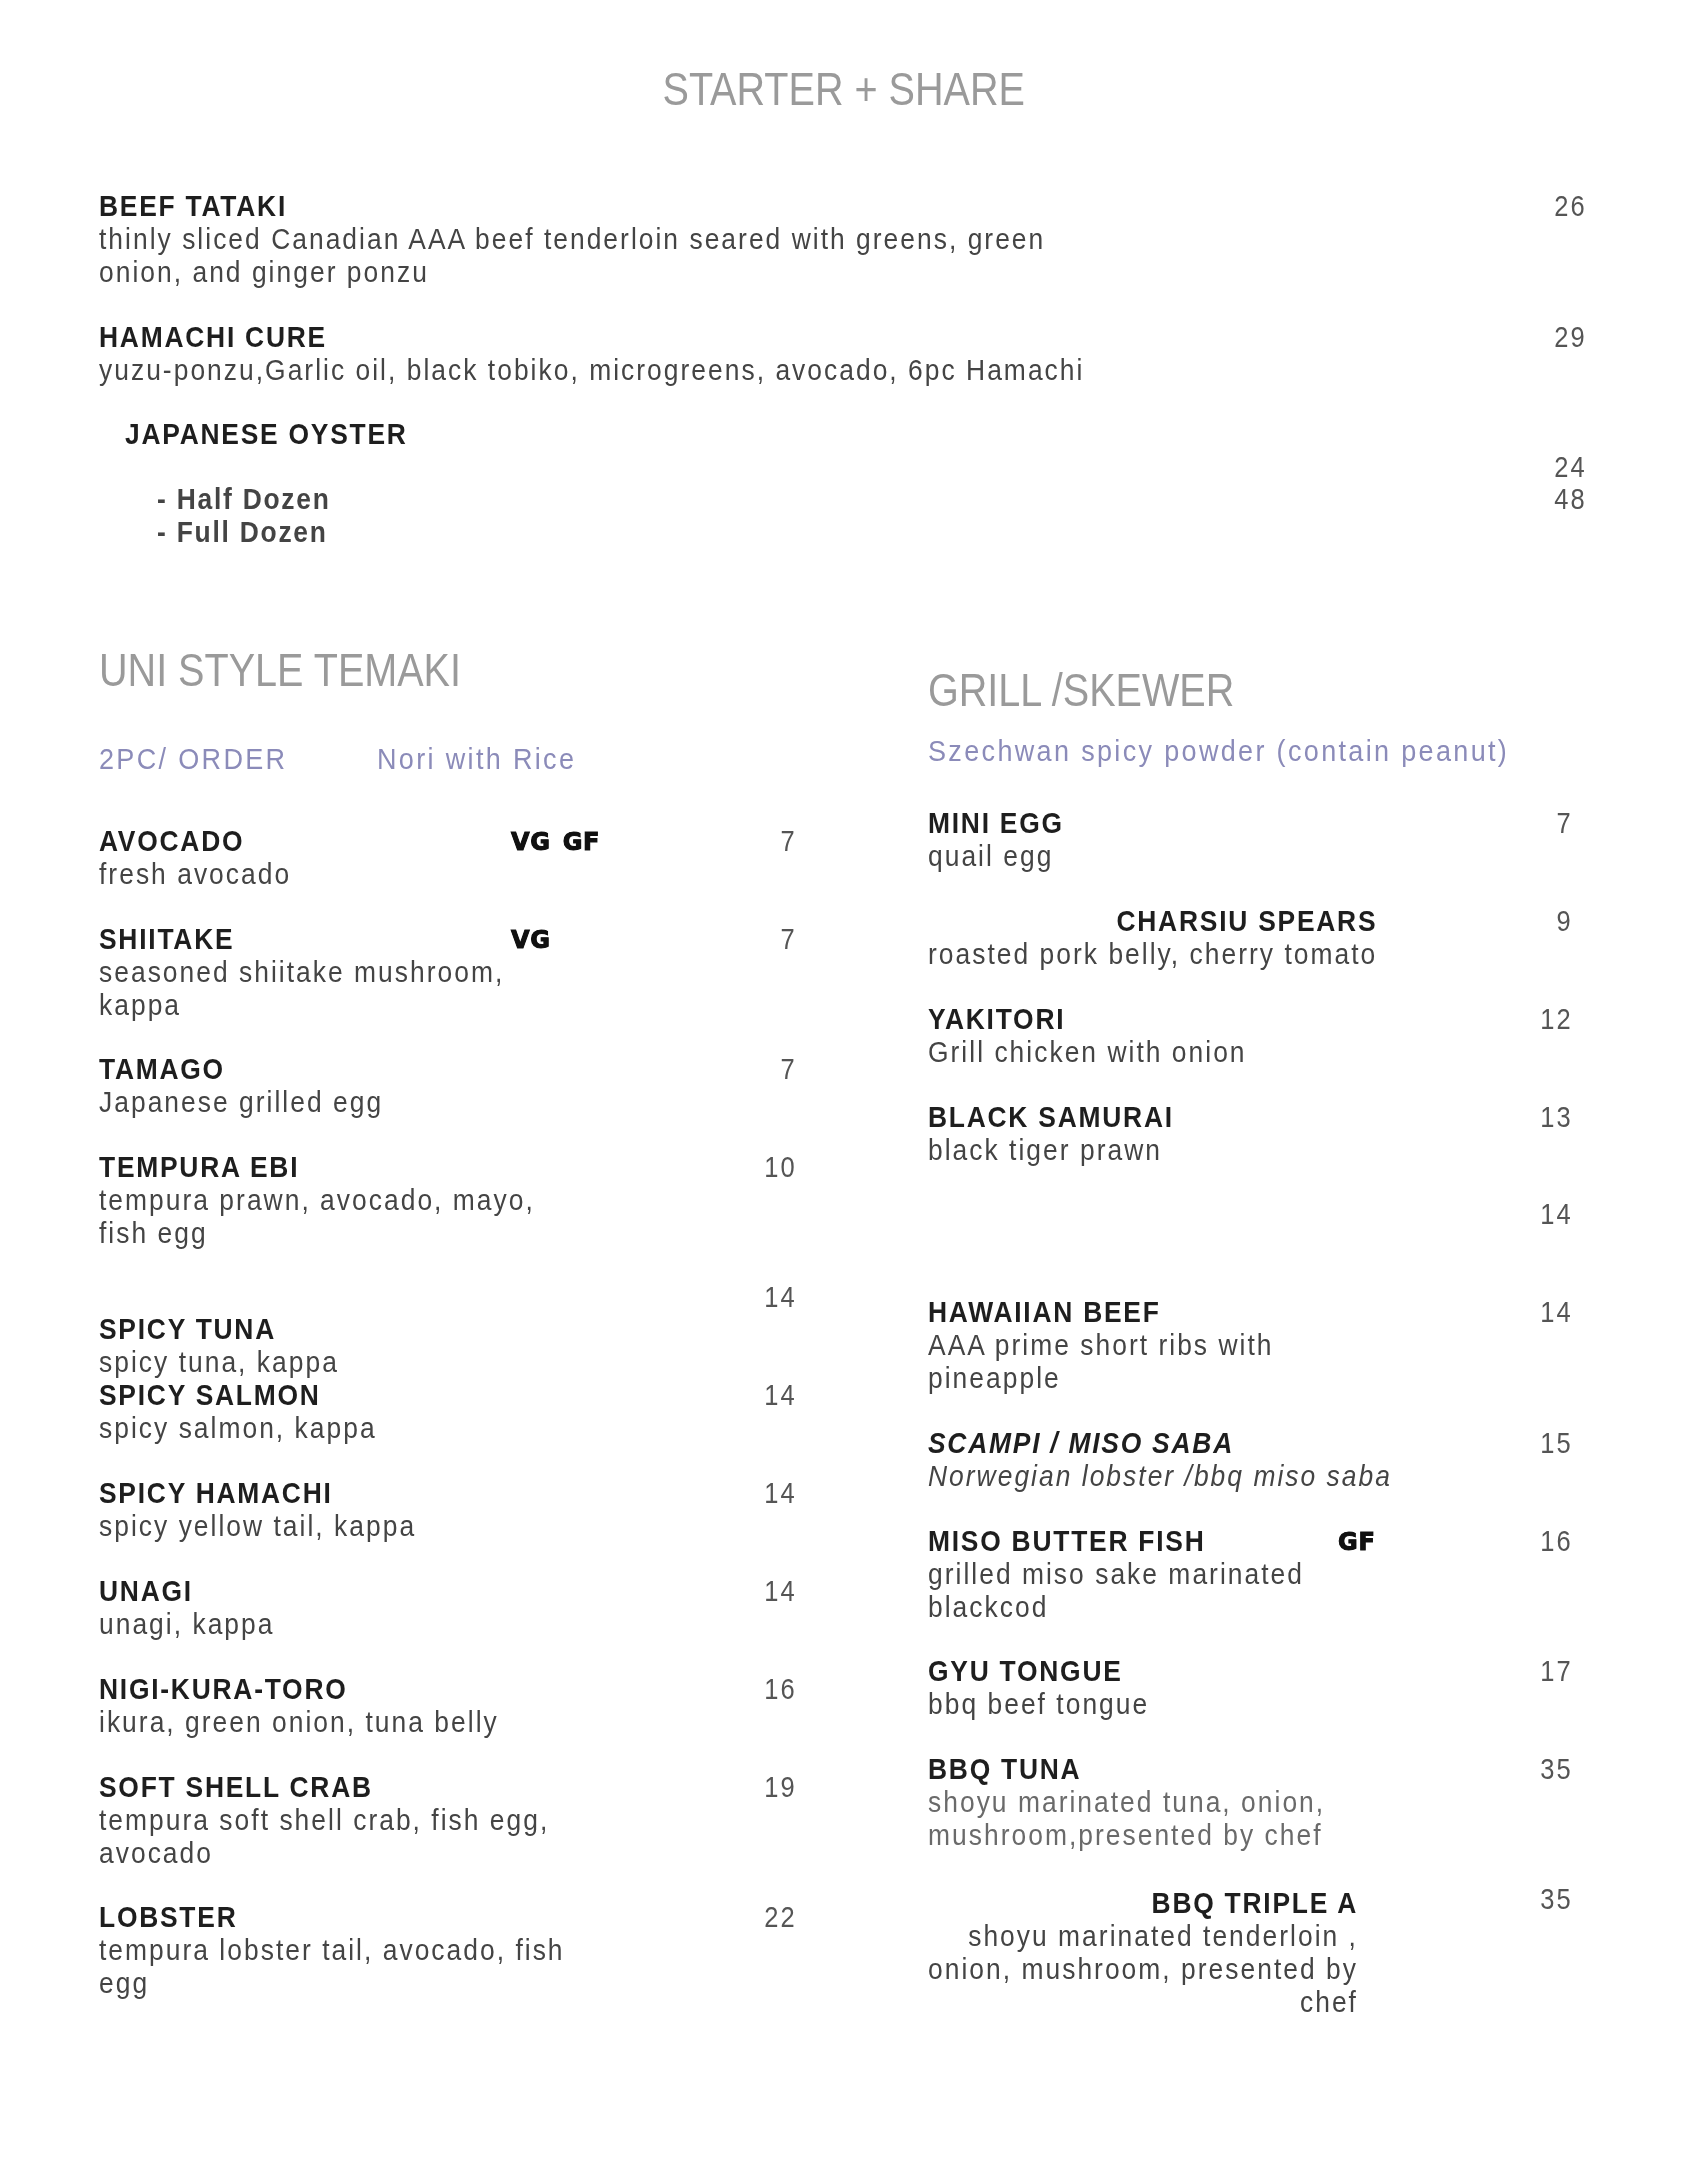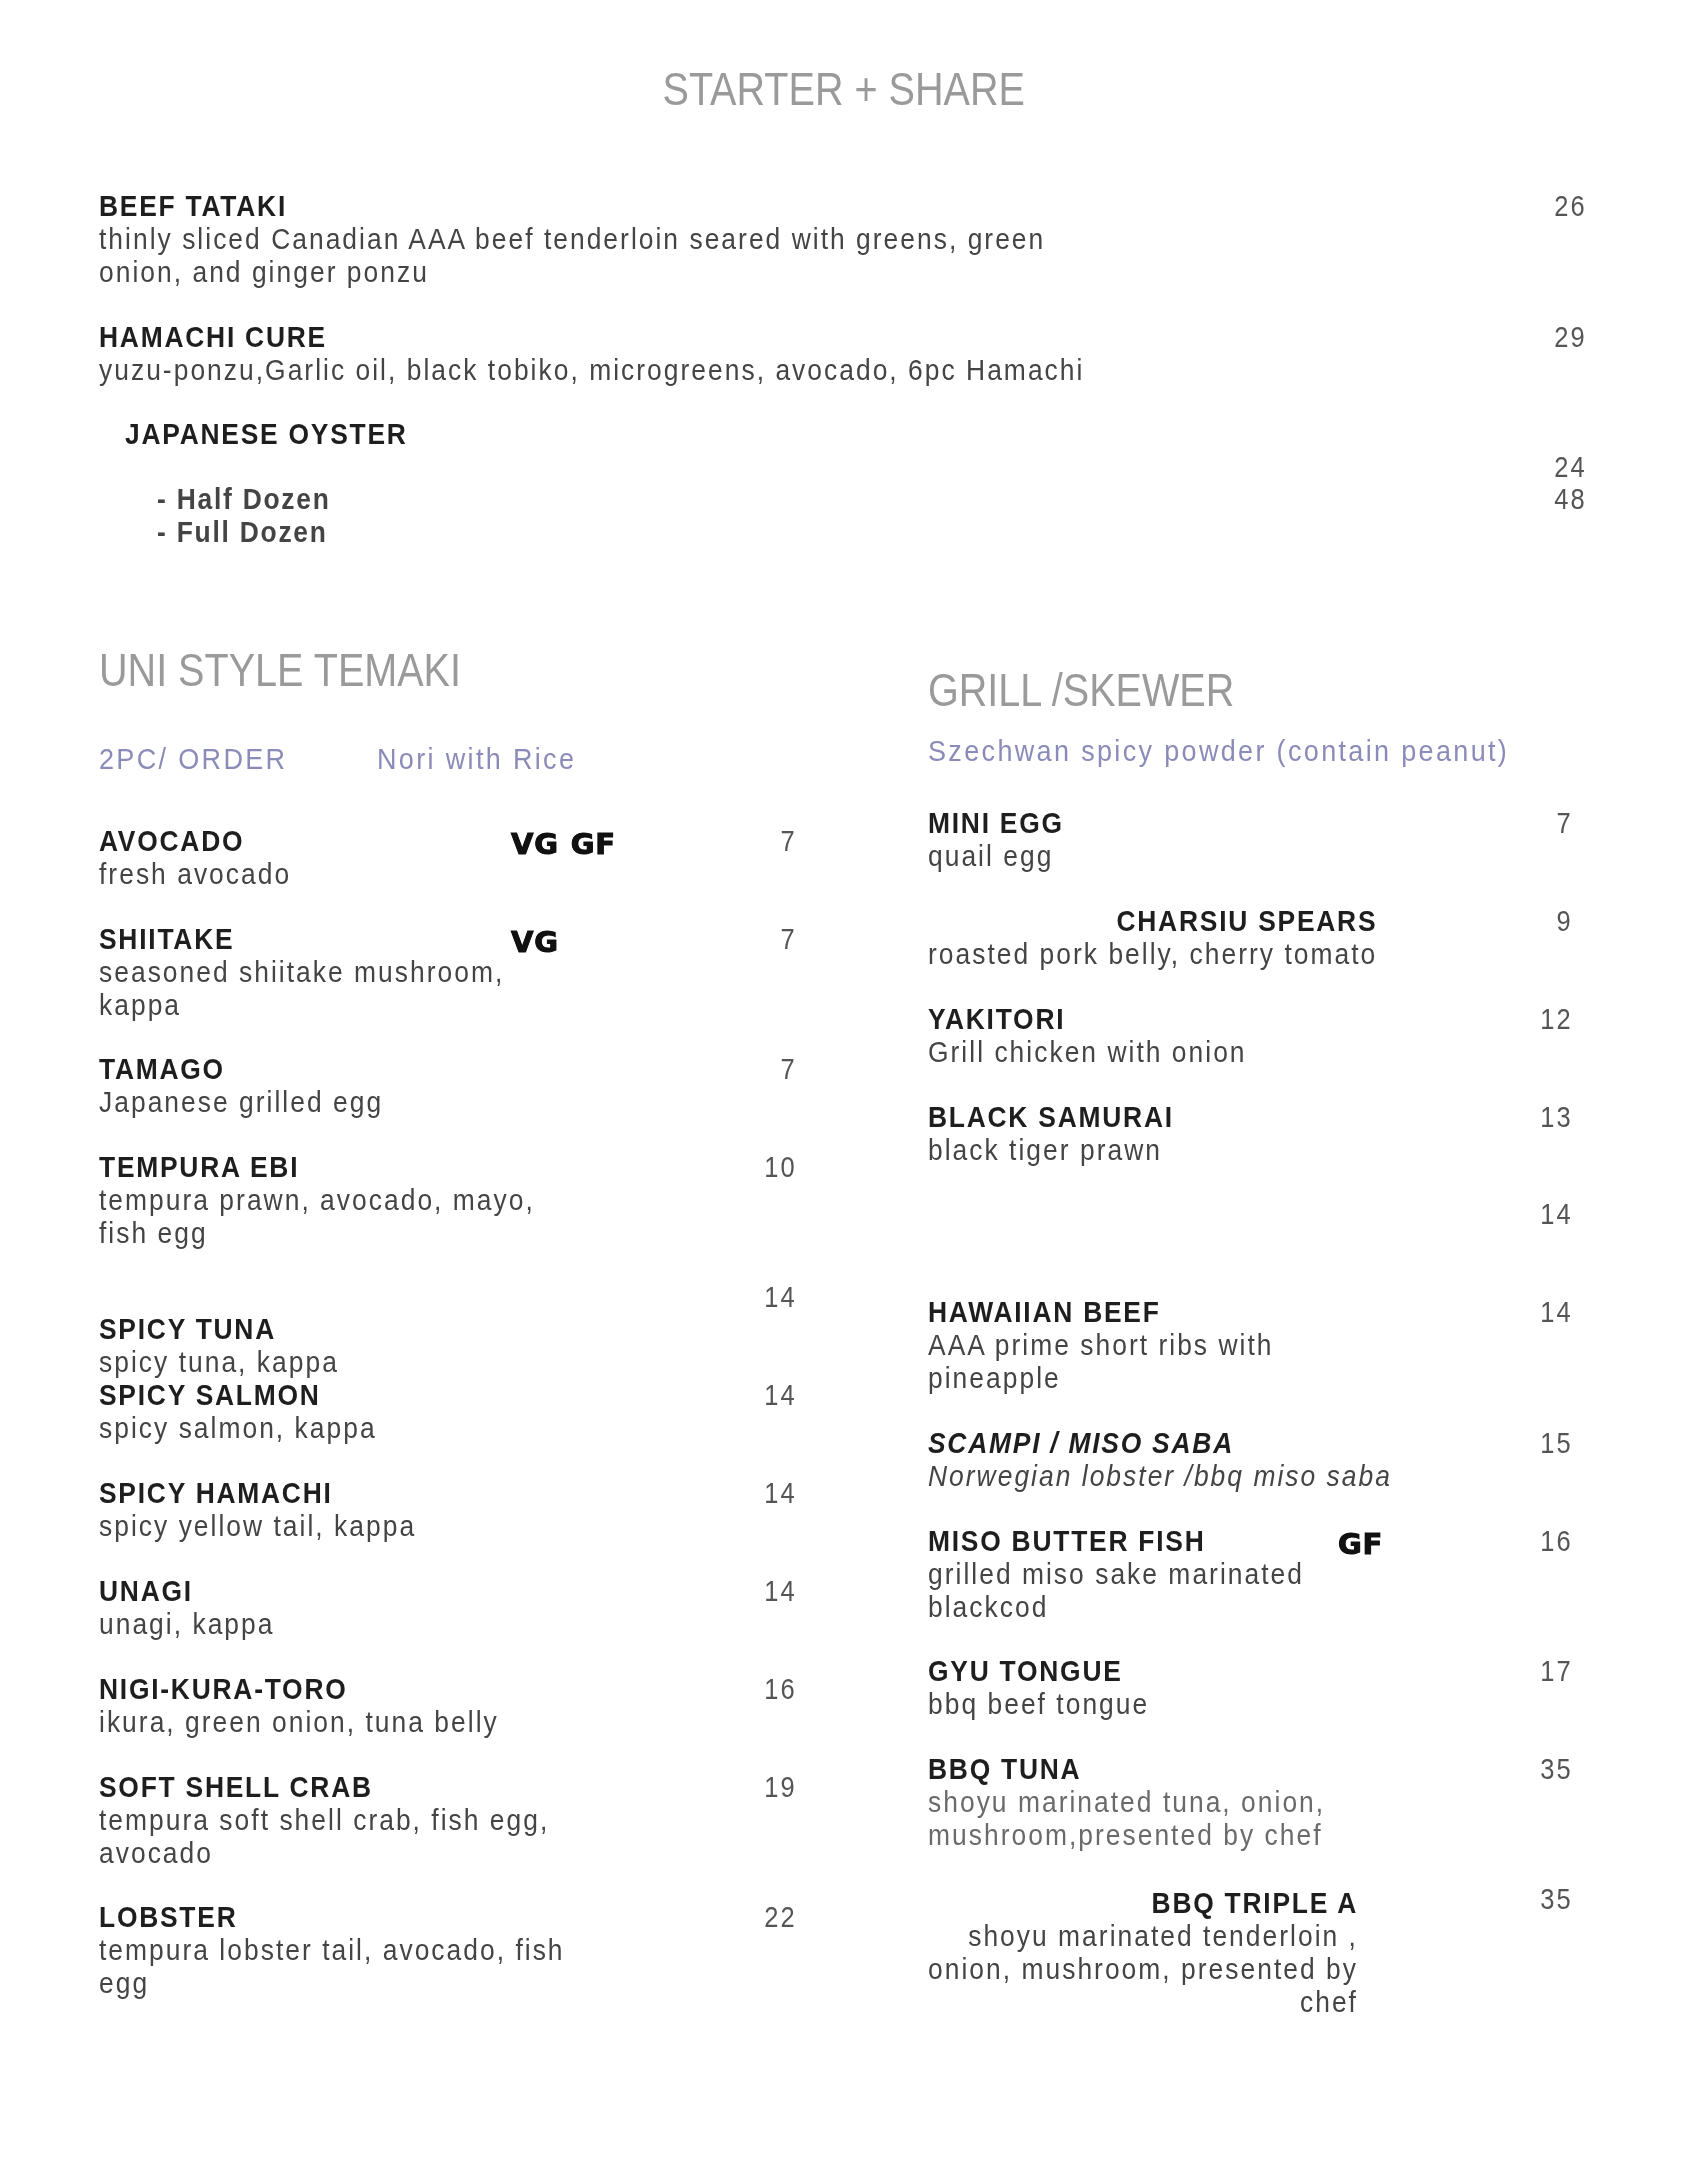--- a/index.html
+++ b/index.html
@@ -28,21 +28,21 @@
   .sub-line { display: block; color: #444; font-weight: 700; font-size: 30px;
               letter-spacing: 2px; line-height: 33px; white-space: nowrap;
               transform: scaleX(0.88); transform-origin: left top; }
 
   .price { position: absolute; color: #555; font-size: 30px; font-weight: 400;
            letter-spacing: 2.6px; line-height: 33px; text-align: right; width: 79px;
            transform: scaleX(0.85); transform-origin: right top; }
 
   .badges { position: absolute; white-space: nowrap; line-height: 1; }
   .badge { display: inline-block; font-family: "DejaVu Sans", sans-serif; font-weight: 700;
-           font-size: 29px; color: #111; letter-spacing: 0.7px; margin-right: 12px;
+           font-size: 24px; color: #111; letter-spacing: 0.7px; margin-right: 12px;
            -webkit-text-stroke: 1px #111;
            text-shadow: 0 0 0 #111; position: relative; }
 </style>
 </head>
 <body>
 
 <div class="page">
 
   <div class="title center" style="top:66px;">
     <span>STARTER + SHARE</span>

